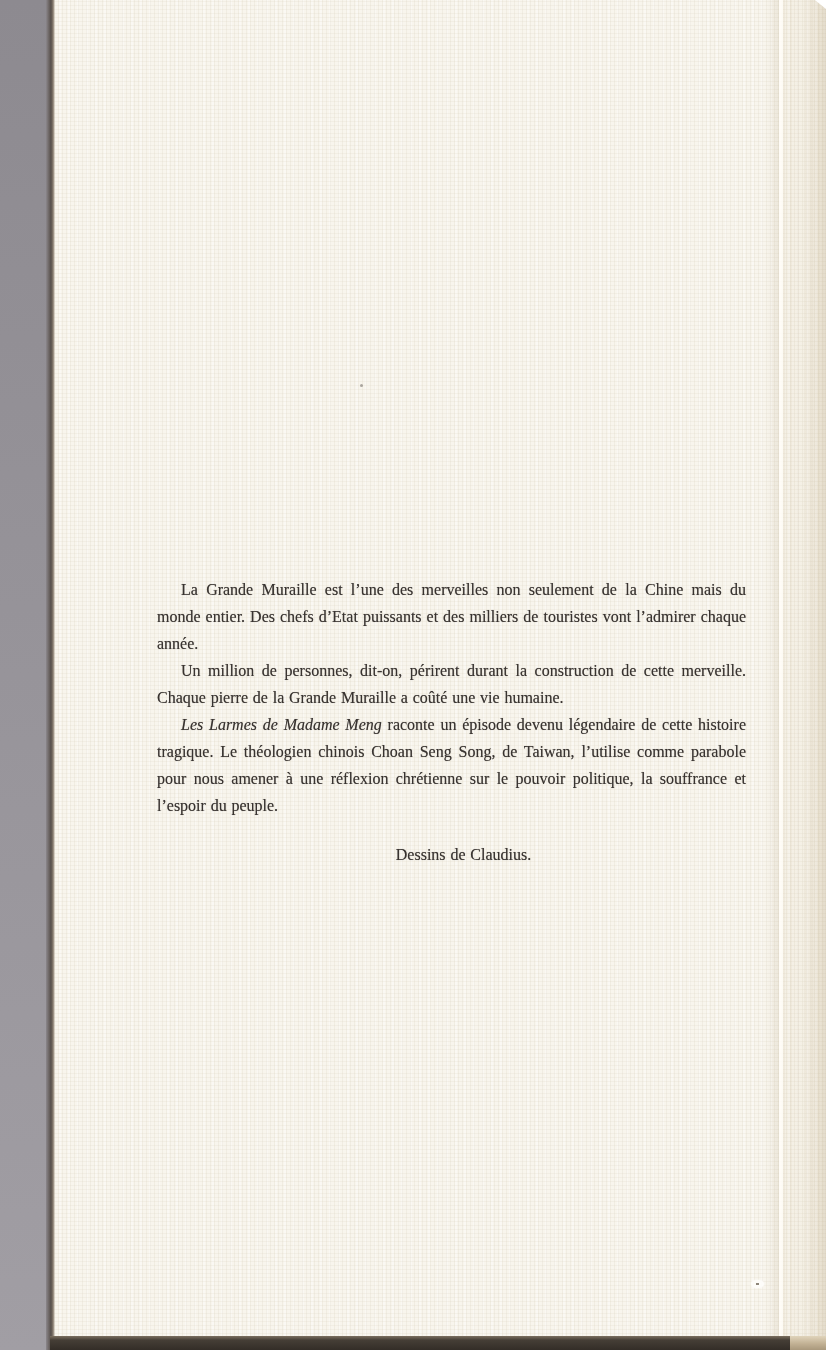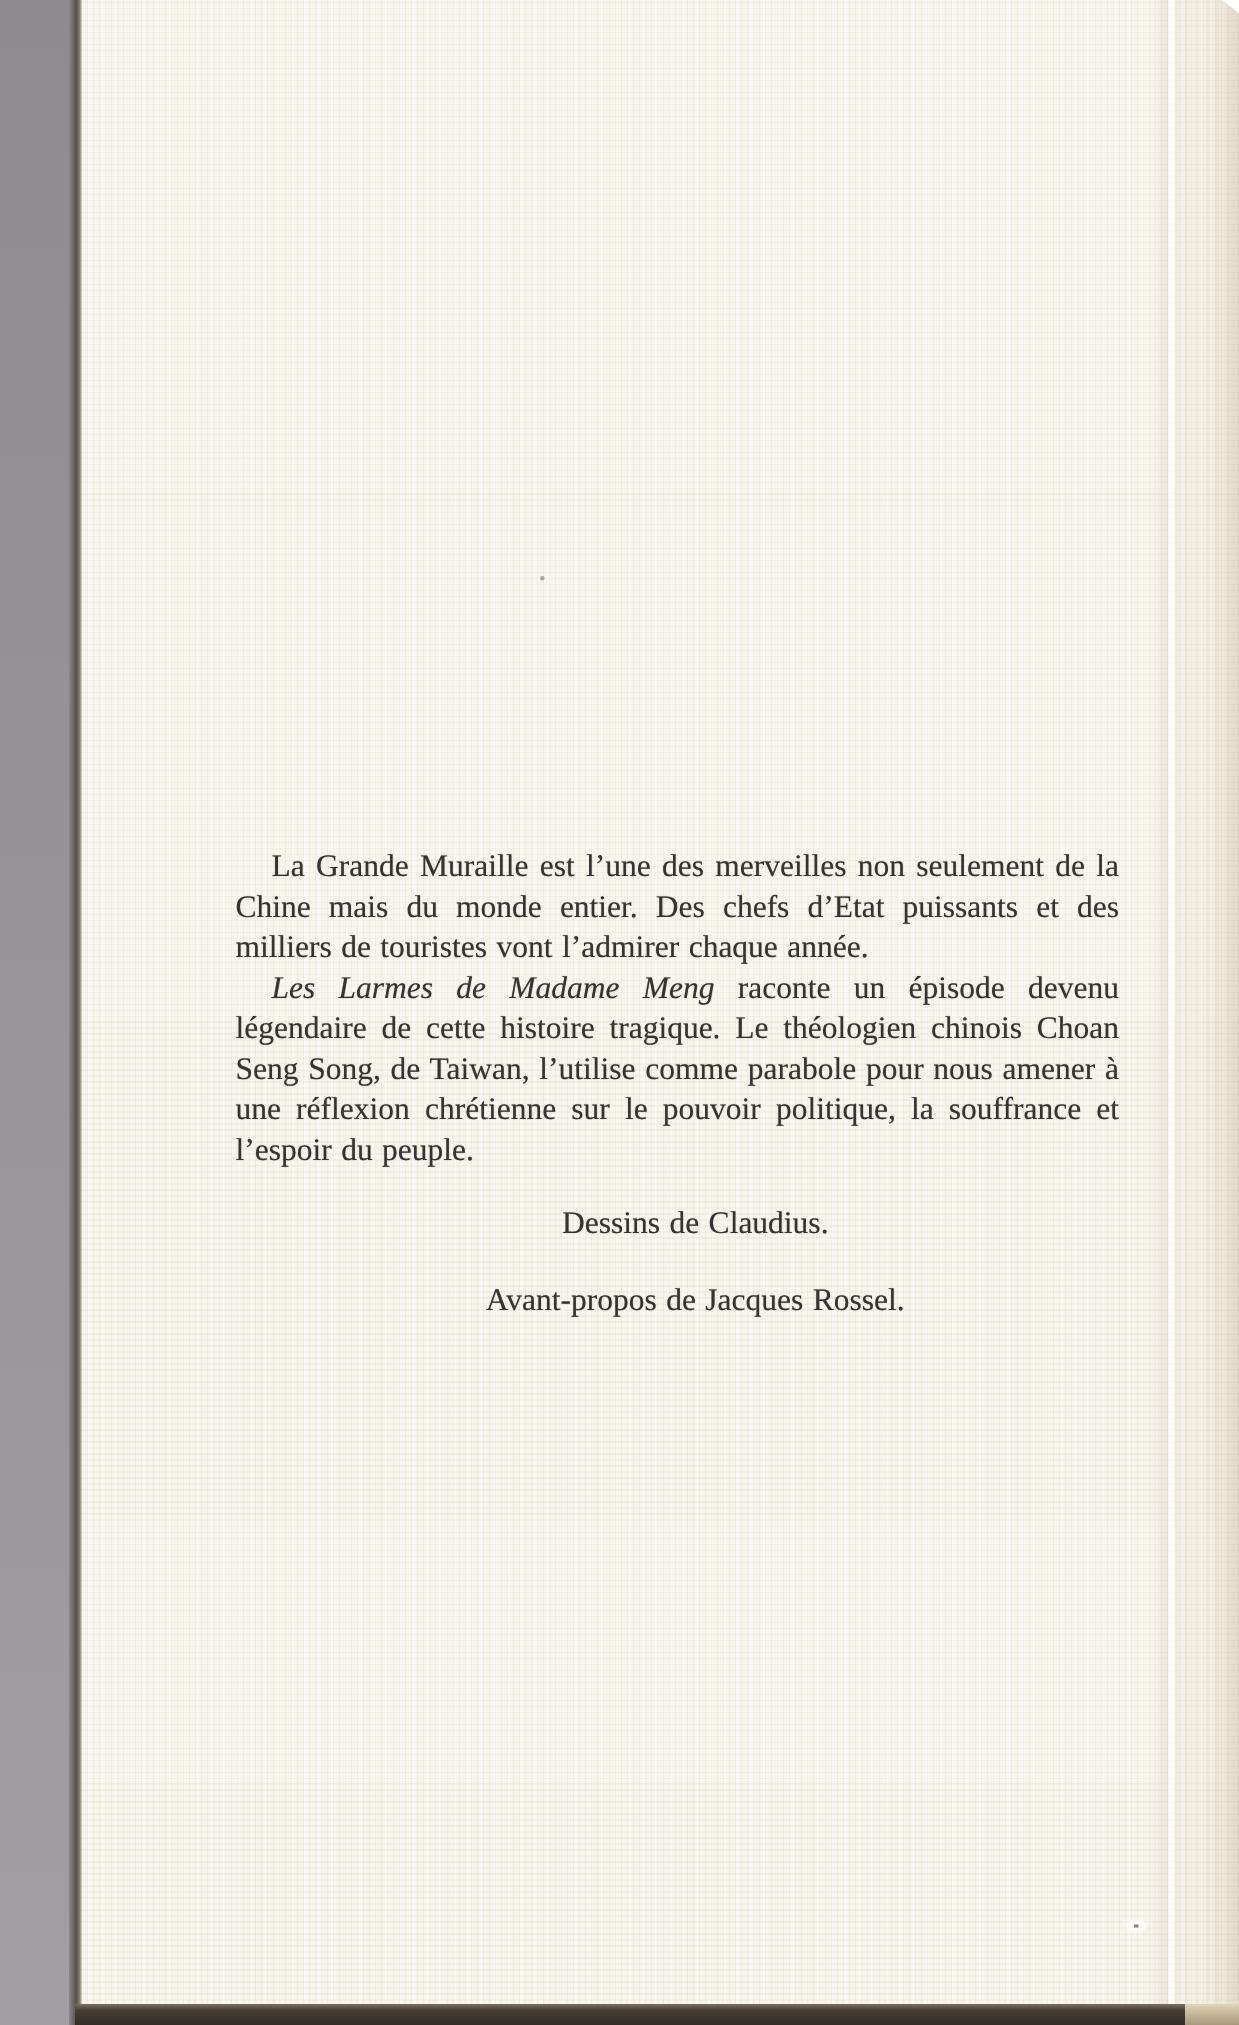--- a/index.html
+++ b/index.html
@@ -109,24 +109,24 @@
     content: "";
     position: absolute;
     left: 5px; top: 3px;
     width: 3px; height: 2px;
     background: #8d8579;
   }
 
   
   .text-block {
     position: absolute;
-    left: 157px; top: 564px;
+    left: 157px; top: 576px;
     width: 589px;
     color: var(--ink, #383330);
-    font-size: 21px;
+    font-size: 16px;
     line-height: 27px;
     text-align: justify;
     word-spacing: 0.05em;
     text-shadow: 0 0 0.7px rgba(64, 58, 52, 0.55);
   }
   .text-block p {
     margin: 0;
     text-indent: 24px;
   }
   .italic { font-style: italic; margin-top: 12px; }
@@ -150,17 +150,17 @@
 <div class="corner-notch"></div>
 <div class="bottom-edge"></div>
 <div class="bottom-right-tan"></div>
 
 <div class="artifact-dot"></div>
 <div class="artifact-speck"></div>
 
 <div class="text-block">
   <div id="paragraphs">
       <p class="para"><span>La Grande Muraille est l’une des merveilles non seulement de la Chine mais du monde entier. Des chefs d’Etat puissants et des milliers de touristes vont l’admirer chaque année.</span></p>
+      <p class="para"><span>Un million de personnes, dit-on, périrent durant la construction de cette merveille. Chaque pierre de la Grande Muraille a coûté une vie humaine.</span></p>
       <p class="para"><span class="italic">Les Larmes de Madame Meng</span><span> raconte un épisode devenu légendaire de cette histoire tragique. Le théologien chinois Choan Seng Song, de Taiwan, l’utilise comme parabole pour nous amener à une réflexion chrétienne sur le pouvoir politique, la souffrance et l’espoir du peuple.</span></p>
     </div>
   <p class="credit">Dessins de Claudius.</p>
-  <p class="credit">Avant-propos de Jacques Rossel.</p>
 </div>
 
 </body></html>

